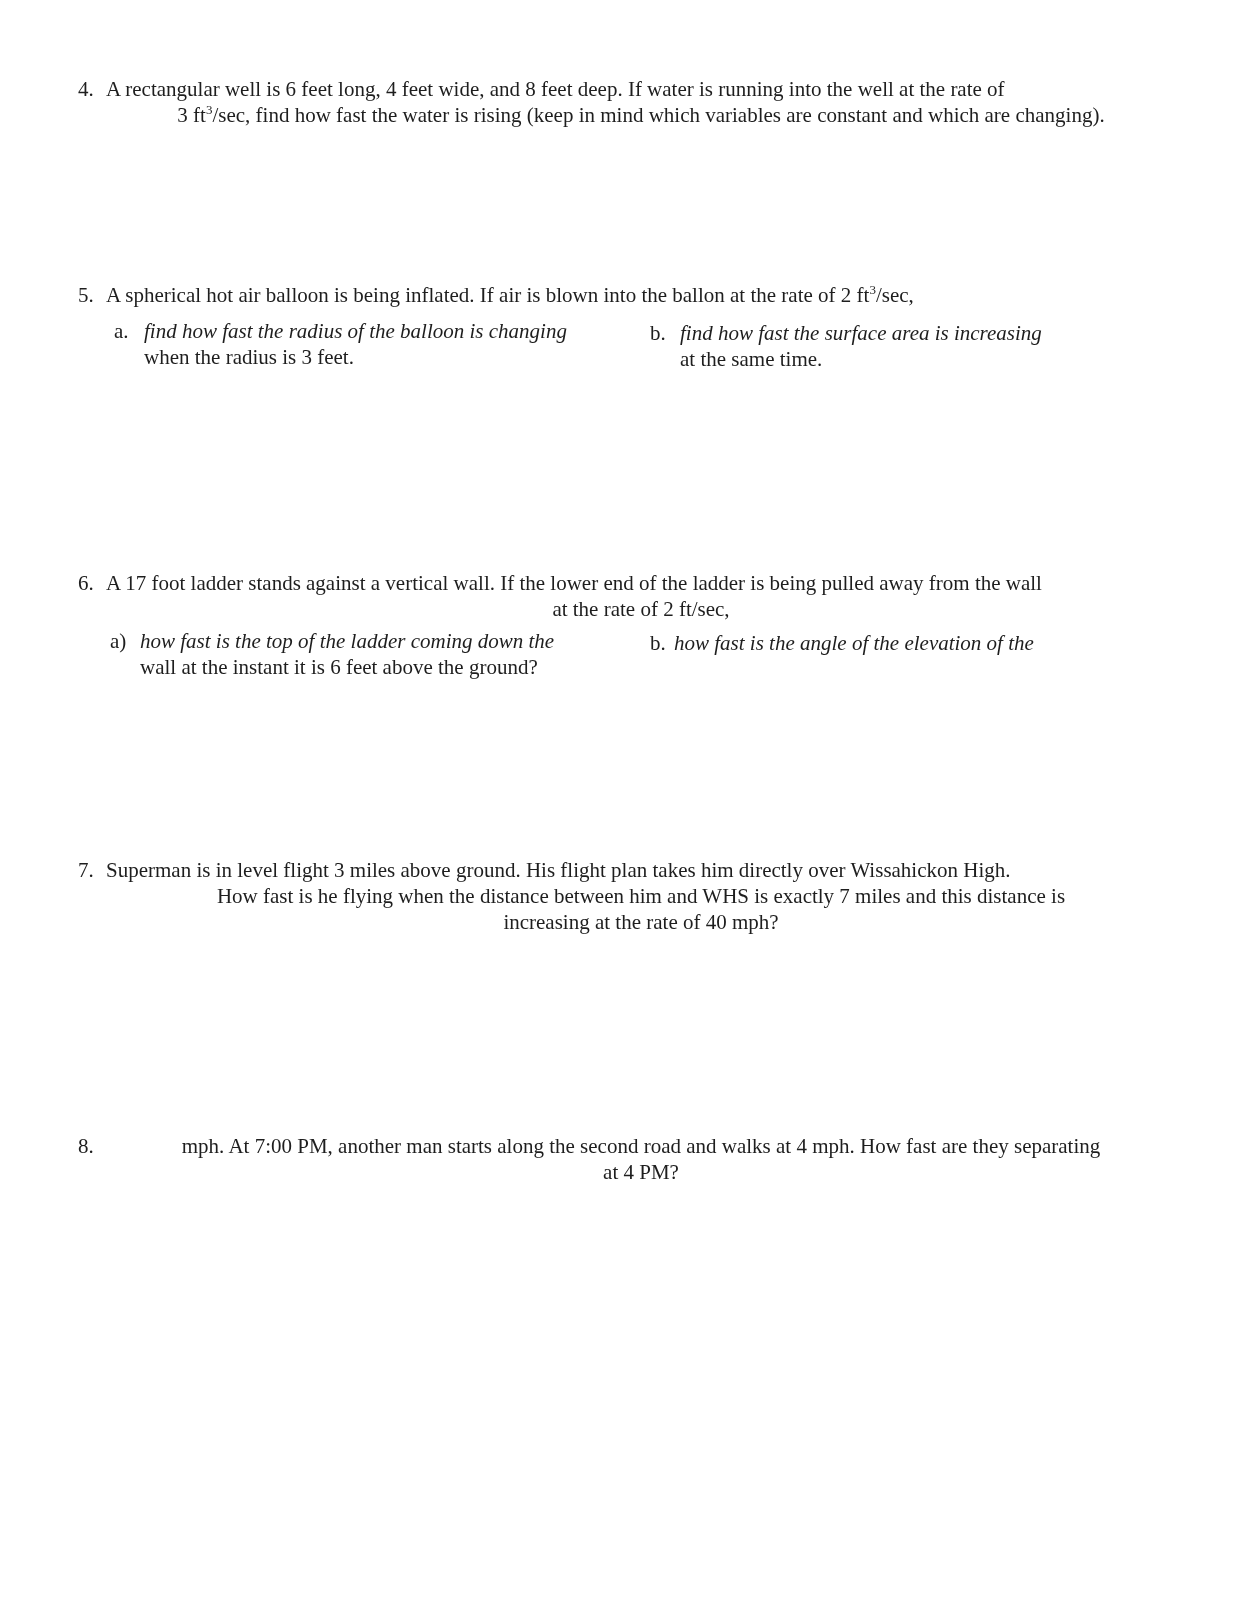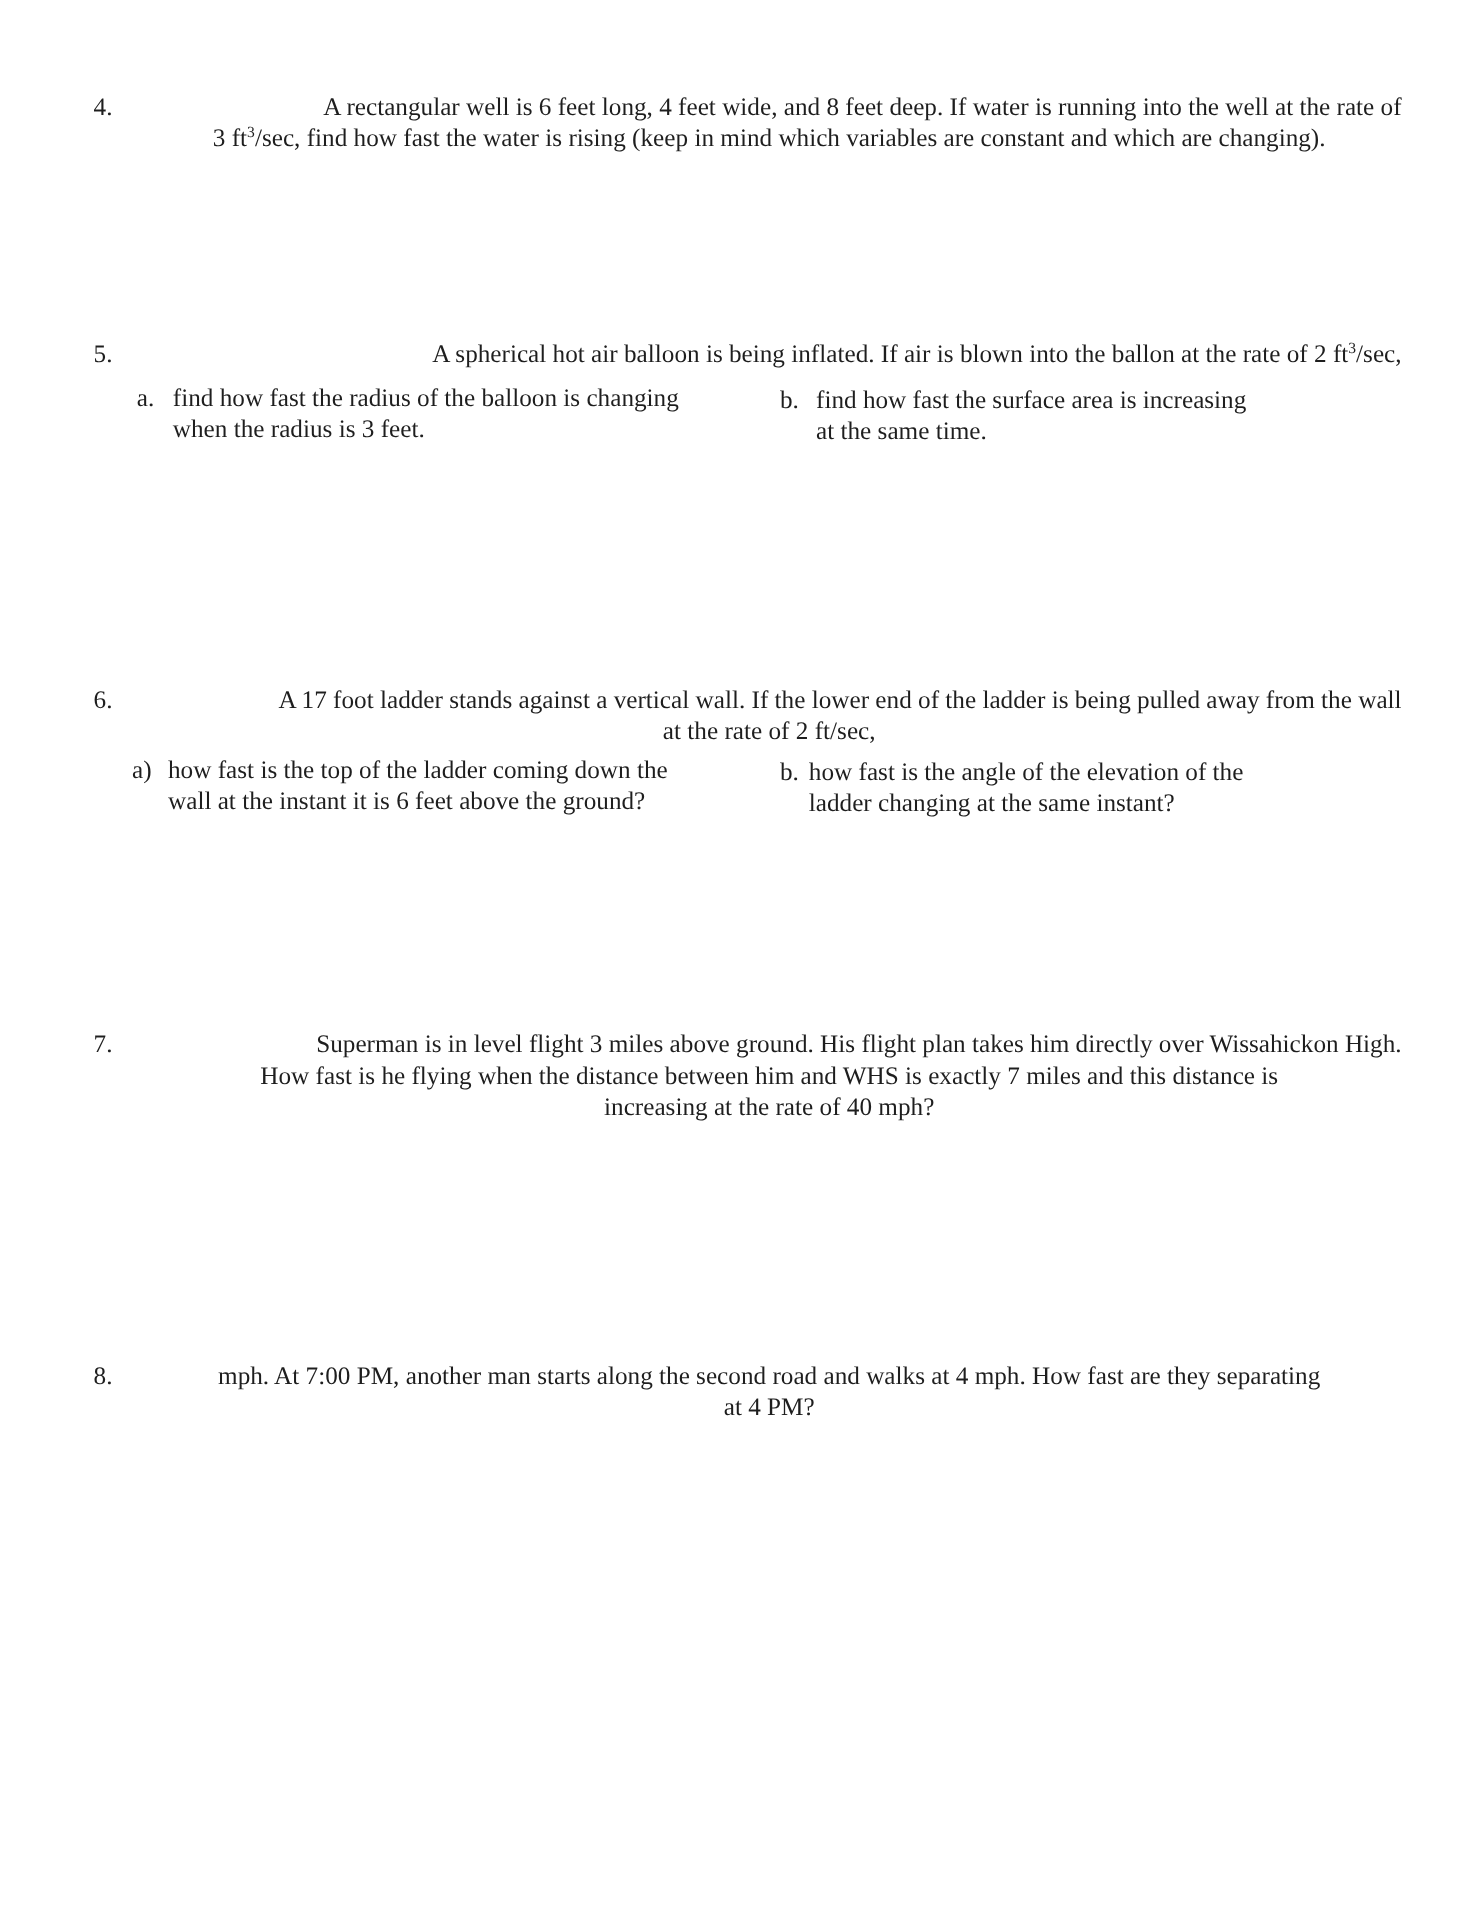--- a/index.html
+++ b/index.html
@@ -6,27 +6,27 @@
   body {
     width: 1236px; height: 1600px; position: relative; overflow: hidden;
     font-family: "Liberation Serif", "DejaVu Serif", serif;
     color: #1e1e1e;
     font-size: 21px;
     line-height: 26px;
   }
   .problem { position: absolute; left: 78px; width: 1090px; }
   .num { position: absolute; left: 0; top: 0; width: 28px; }
   .line { white-space: nowrap; }
-  .line.first { padding-left: 28px; text-align: right; }
+  .line.first { padding-left: 28px; }
   .line.cont { padding-left: 36px; text-align: center; }
   sup { font-size: 13px; line-height: 0; vertical-align: 8px; }
   .sub { position: absolute; white-space: nowrap; }
   .sub .lbl { position: absolute; left: 0; top: 0; }
   .sub .l { white-space: nowrap; }
-  .sub .l.first { padding-left: 30px; }
+  .sub .l.first { padding-left: 30px; font-style: italic; }
   .sub .l.cont { padding-left: 30px; }
 </style>
 </head>
 <body>
 
 <div class="problem" style="top:76px;">
   <span class="num">4.</span>
   <div class="line first">A rectangular well is 6 feet long, 4 feet wide, and 8 feet deep. If water is running into the well at the rate of</div>
   <div class="line cont"><span>3 ft</span><sup>3</sup><span>/sec, find how fast the water is rising (keep in mind which variables are constant and which are changing).</span></div>
 </div>
@@ -51,21 +51,20 @@
   <div class="line first">A 17 foot ladder stands against a vertical wall. If the lower end of the ladder is being pulled away from the wall</div>
   <div class="line cont">at the rate of 2 ft/sec,</div>
   <div class="sub" style="left:32px; top:58px;">
     <span class="lbl">a)</span>
     <div class="l first">how fast is the top of the ladder coming down the</div>
     <div class="l cont">wall at the instant it is 6 feet above the ground?</div>
   </div>
   <div class="sub" style="left:572px; top:60px;">
     <span class="lbl">b.</span>
     <div class="l first" style="padding-left:24px;">how fast is the angle of the elevation of the</div>
-    <div class="l cont" style="padding-left:24px;">ladder changing at the same instant?</div>
   </div>
 </div>
 
 <div class="problem" style="top:857px;">
   <span class="num">7.</span>
   <div class="line first">Superman is in level flight 3 miles above ground. His flight plan takes him directly over Wissahickon High.</div>
   <div class="line cont">How fast is he flying when the distance between him and WHS is exactly 7 miles and this distance is</div>
   <div class="line cont">increasing at the rate of 40 mph?</div>
 </div>
 

